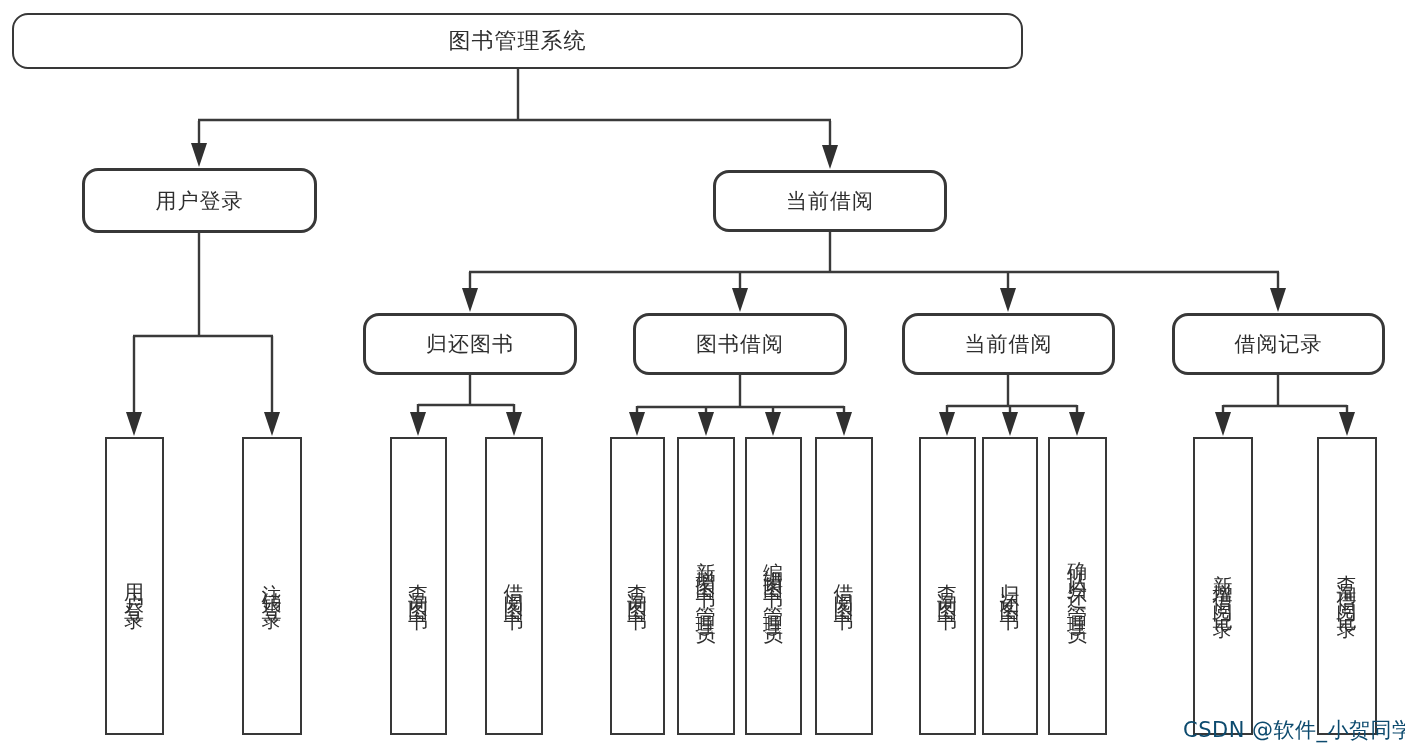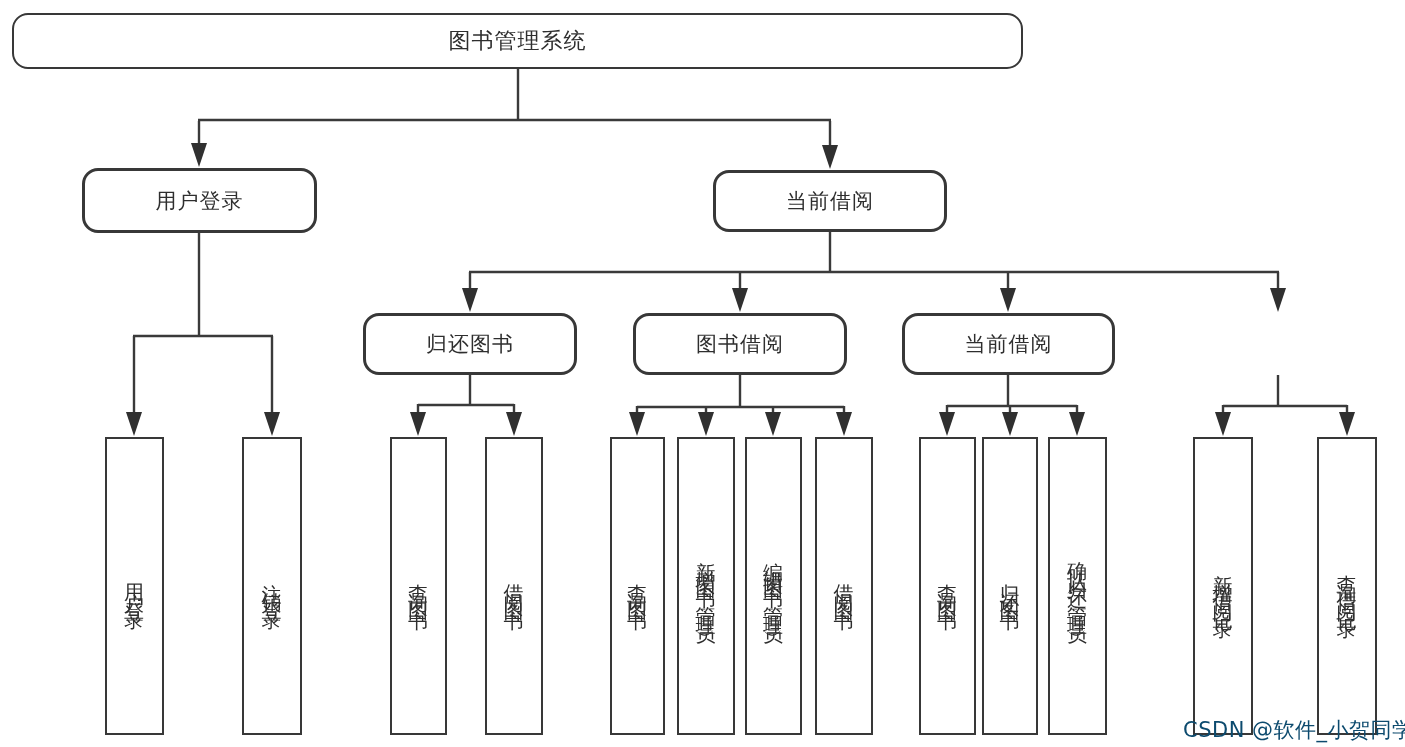--- a/index.html
+++ b/index.html
@@ -115,20 +115,23 @@
 
   <div class="node h lvl" style="left:363px;top:313px;width:214px;height:62px">
     <span class="lbl">归还图书</span>
   </div>
   <div class="node h lvl" style="left:902px;top:313px;width:213px;height:62px">
     <span class="lbl">当前借阅</span>
   </div>
   <div class="node h lvl" style="left:633px;top:313px;width:214px;height:62px">
     <span class="lbl">图书借阅</span>
   </div>
+  <div class="node h lvl" style="left:1172px;top:313px;width:213px;height:62px">
+    <span class="lbl">借阅记录</span>
+  </div>
 
   <div class="node v" style="left:105px;top:437px;width:59px;height:298px">
     <span class="lbl">用户登录</span>
   </div>
   <div class="node v" style="left:242px;top:437px;width:60px;height:298px">
     <span class="lbl">注销登录</span>
   </div>
 
   <div class="node v" style="left:390px;top:437px;width:57px;height:298px">
     <span class="lbl">查询图书</span>

